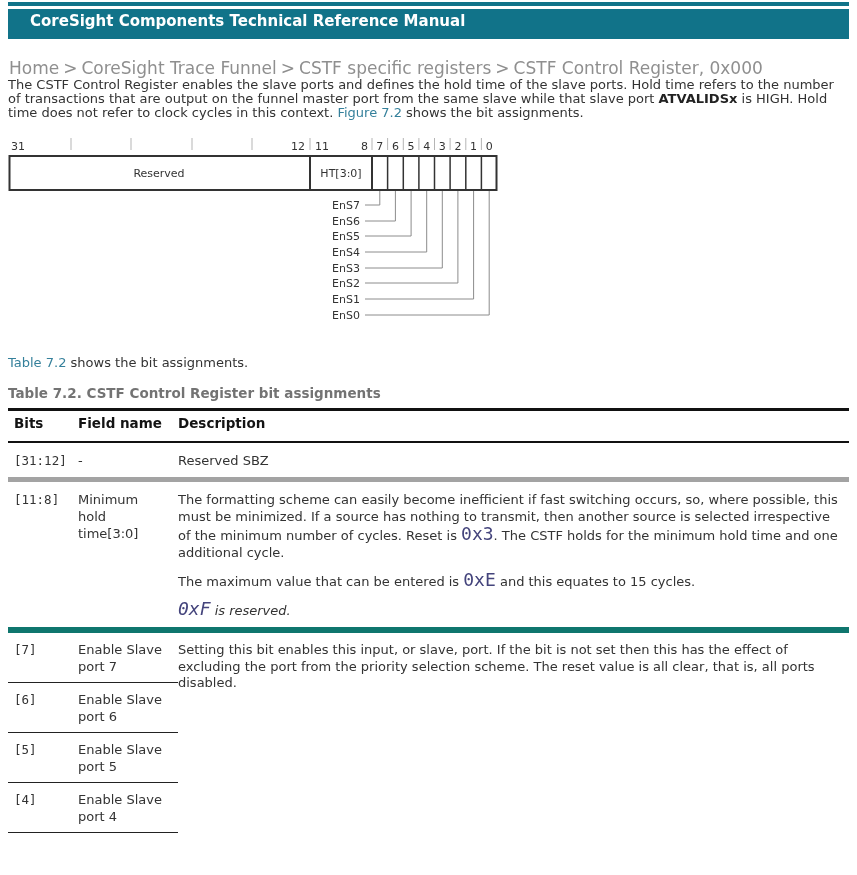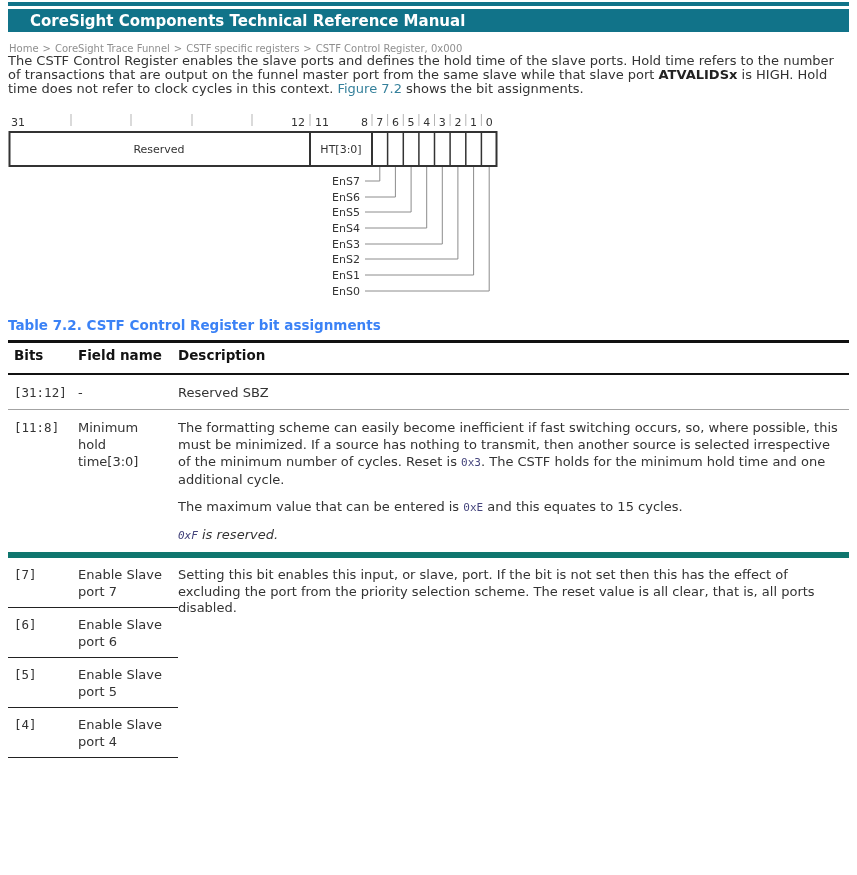--- a/index.html
+++ b/index.html
@@ -6,50 +6,50 @@
   html, body { margin: 0; padding: 0; }
   body {
     width: 857px; height: 875px; overflow: hidden;
     background: #ffffff;
     font-family: "DejaVu Sans", "Liberation Sans", sans-serif;
     font-size: 13px; color: var(--text, #333);
   }
   .topline { height: 4px; background: var(--teal, #117389); margin: 2px 8px 3px 8px; }
   .titlebar {
     margin: 0 8px; background: var(--teal, #117389); color: #fff;
-    font-weight: bold; font-size: 15px; padding: 3px 0 2px 22px;
+    font-weight: bold; font-size: 15px; padding: 3px 0 9px 22px;
   }
-  .breadcrumb { margin: 11px 0 0 9px; color: var(--crumb, #8f8f8f); font-size: 10px; }
+  .breadcrumb { margin: 19px 0 0 9px; color: var(--crumb, #8f8f8f); font-size: 17px; }
   .breadcrumb a { color: var(--crumb, #8f8f8f); text-decoration: none; cursor: pointer; }
   .breadcrumb .sep { padding: 0 4px; }
   .content { padding: 0 8px; }
   h1.page-title { font-size: 17px; color: #131313; margin: 13px 0 9px 0; }
   p.body-text { margin: 0 0 14px 0; line-height: 14px; }
   b.signal { color: #222; }
   a.doclink { color: var(--link, #35809b); text-decoration: none; cursor: pointer; }
   .fig-caption { font-weight: bold; font-size: 13.5px; color: #131313; margin: 16px 0 5px 0; }
   .bitdiagram { display: block; }
   .bitdiagram text { font-size: 11px; fill: #333; }
   .tbl-intro { margin: 26px 0 0 0; line-height: 18px; }
   .tbl-caption {
-    font-weight: bold; font-size: 13.5px; color: #3b82f6;
+    font-weight: bold; font-size: 13.5px; color: #737373;
     margin: 13px 0 0 0; padding-bottom: 7px; border-bottom: 3px solid #111;
   }
   table.bits-table { border-collapse: collapse; width: 100%; table-layout: fixed; }
   table.bits-table col.c-bits  { width: 70px; }
   table.bits-table col.c-field { width: 100px; }
   table.bits-table th {
     text-align: left; font-size: 13.5px; color: #131313;
     padding: 4px 10px 10px 0; border-bottom: 2px solid #111;
   }
   table.bits-table th.first, table.bits-table td.bits { padding-left: 6px; }
   table.bits-table td { vertical-align: top; padding: 9px 10px 8px 0; line-height: 17px; }
   td.bits { font-family: "DejaVu Sans Mono", "Liberation Mono", monospace; font-size: 12.5px; }
-  .mono-val { font-family: "DejaVu Sans Mono", "Liberation Mono", monospace; font-size: 11px; color: var(--monoval, #44447c); }
-  tr.full-sep > td { border-bottom: 1px solid #a3a3a3; margin-left: 12px; }
+  .mono-val { font-family: "DejaVu Sans Mono", "Liberation Mono", monospace; font-size: 18px; color: var(--monoval, #44447c); }
+  tr.full-sep > td { border-bottom: 5px solid #a3a3a3; margin-left: 12px; }
   tr.thick-sep > td { border-bottom: 6px solid #0f766e; }
   tr.part-sep > td.bits, tr.part-sep > td.field { border-bottom: 1px solid #222; }
   td.desc p { margin: 0 0 10px 0; }
   td.desc p:last-child { margin-bottom: 0; font-style: italic; }
   tr.slave-row > td { padding-top: 9px; padding-bottom: 7px; line-height: 16.5px; }
 </style>
 </head>
 <body>
 
 <div class="topline"></div>
@@ -129,20 +129,21 @@
     <text x="352" y="75" text-anchor="end">EnS7</text>
     <text x="352" y="91" text-anchor="end">EnS6</text>
     <text x="352" y="106" text-anchor="end">EnS5</text>
     <text x="352" y="122" text-anchor="end">EnS4</text>
     <text x="352" y="138" text-anchor="end">EnS3</text>
     <text x="352" y="153" text-anchor="end">EnS2</text>
     <text x="352" y="169" text-anchor="end">EnS1</text>
     <text x="352" y="185" text-anchor="end">EnS0</text>
   </svg>
 
+  <p class="tbl-intro"><a class="doclink">Table 7.2</a><span> shows the bit assignments.</span></p>
 
   <div class="tbl-caption">Table 7.2. CSTF Control Register bit assignments</div>
 
   <table class="bits-table">
     <colgroup>
         <col class="c-bits">
         <col class="c-field">
         <col class="c-desc">
       </colgroup>
     <thead>

